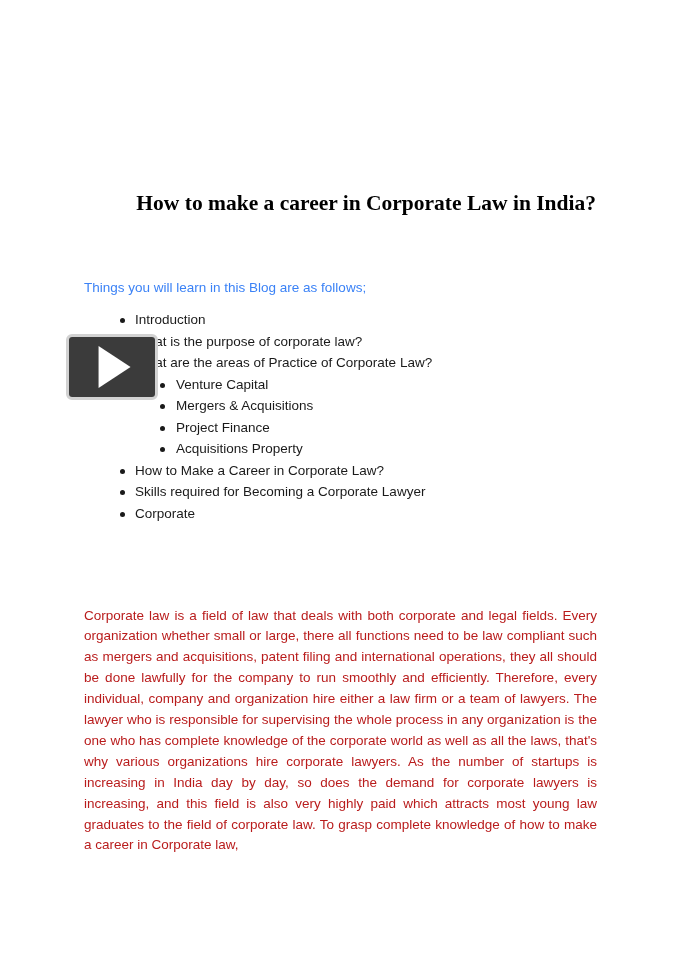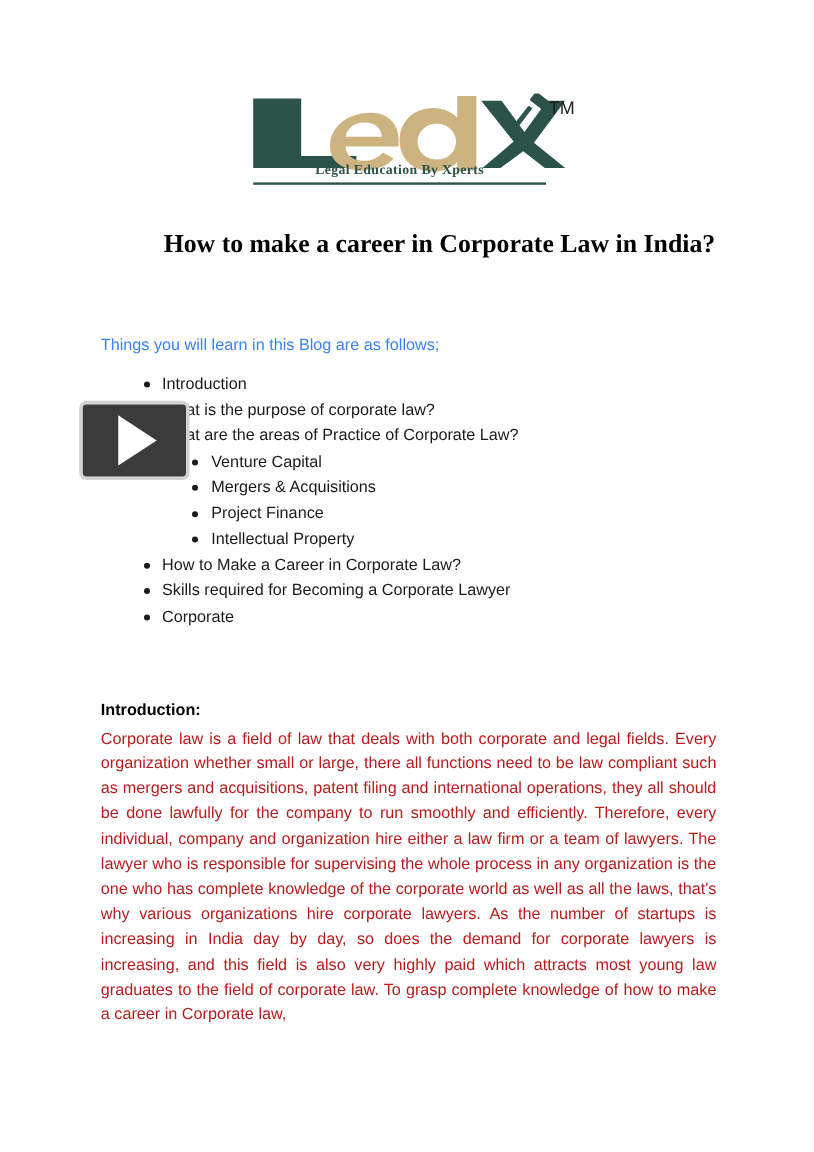--- a/index.html
+++ b/index.html
@@ -197,44 +197,20 @@
     text-align: justify;
     text-justify: inter-word;
     color: #b91c1c;
   }
 </style>
 </head>
 <body>
 
 <div class="page">
 
-  <div class="logo-wrap">
-    <div class="logo">
-
-      <svg class="logo-word" viewBox="0 0 268 66" aria-hidden="true">
-
-        <path d="M6 4 H46 V52 H92 V62 H6 Z" fill="#2c5349"></path>
-
-        <path d="M104 16 c-22 0 -34 14 -34 28 c0 13 11 20 27 20 c12 0 21 -4 26 -10 l-9 -5 c-4 5 -10 7 -16 7 c-9 0 -15 -5 -15 -12 h44 c2 -18 -8 -28 -23 -28 Z M83 36 c1 -7 7 -12 16 -12 c9 0 14 5 14 12 Z" fill="#cdb380"></path>
-
-        <path d="M176 2 h16 v62 h-16 v-7 c-5 5 -12 8 -20 8 c-17 0 -28 -11 -28 -26 c0 -15 11 -27 28 -27 c8 0 15 3 20 8 Z M159 25 c-9 0 -16 7 -16 15 c0 9 7 15 16 15 c9 0 16 -6 16 -15 c0 -8 -7 -15 -16 -15 Z" fill="#cdb380"></path>
-
-        <path d="M196 6 L213 6 L232 32 L251 6 L266 6 L240 41 L266 62 L249 62 L231 48 L212 62 L197 62 L223 40 Z" fill="#2c5349"></path>
-
-        <g>
-          <rect x="237" y="2" width="17" height="9" rx="1.5" transform="rotate(38 245 7)" fill="#2c5349"></rect>
-          <rect x="229" y="9" width="4" height="20" rx="1" transform="rotate(38 231 19)" fill="#2c5349"></rect>
-        </g>
-      </svg>
-
-      <div class="logo-tm">TM</div>
-      <div class="logo-tag">Legal Education By Xperts</div>
-      <div class="logo-rule"></div>
-    </div>
-  </div>
 
   <h1 class="doc-title">How to make a career in Corporate Law in India?</h1>
 
   <div class="lead">Things you will learn in this Blog are as follows;</div>
 
   <nav class="toc">
     <ul>
       <li>
         <span class="bullet"></span>
         <span>Introduction</span>
@@ -254,21 +230,21 @@
       <li class="sub">
         <span class="bullet"></span>
         <span>Mergers &amp; Acquisitions</span>
       </li>
       <li class="sub">
         <span class="bullet"></span>
         <span>Project Finance</span>
       </li>
       <li class="sub">
         <span class="bullet"></span>
-        <span>Intellectual  Property</span>
+        <span>Acquisitions  Property</span>
       </li>
       <li>
         <span class="bullet"></span>
         <span>How to Make a Career in Corporate Law?</span>
       </li>
       <li>
         <span class="bullet"></span>
         <span>Skills required for Becoming a Corporate Lawyer</span>
       </li>
       <li>
@@ -276,16 +252,15 @@
         <span>Corporate</span>
       </li>
     </ul>
   </nav>
 
   <div class="play-overlay">
     <div class="screen"></div>
     <div class="triangle"></div>
   </div>
 
-  <h2 class="section-head">Introduction:</h2>
   <p class="body-copy">Corporate law is a field of law that deals with both corporate and legal fields. Every organization whether small or large, there all functions need to be law compliant such as mergers and acquisitions, patent filing and international operations, they all should be done lawfully for the company to run smoothly and efficiently. Therefore, every individual, company and organization hire either a law firm or a team of lawyers. The lawyer who is responsible for supervising the whole process in any organization is the one who has complete knowledge of the corporate world as well as all the laws, that's why various organizations hire corporate lawyers. As the number of startups is increasing in India day by day, so does the demand for corporate lawyers is increasing, and this field is also very highly paid which attracts most young law graduates to the field of corporate law. To grasp complete knowledge of how to make a career in Corporate law,</p>
 
 </div>
 
 </body></html>

